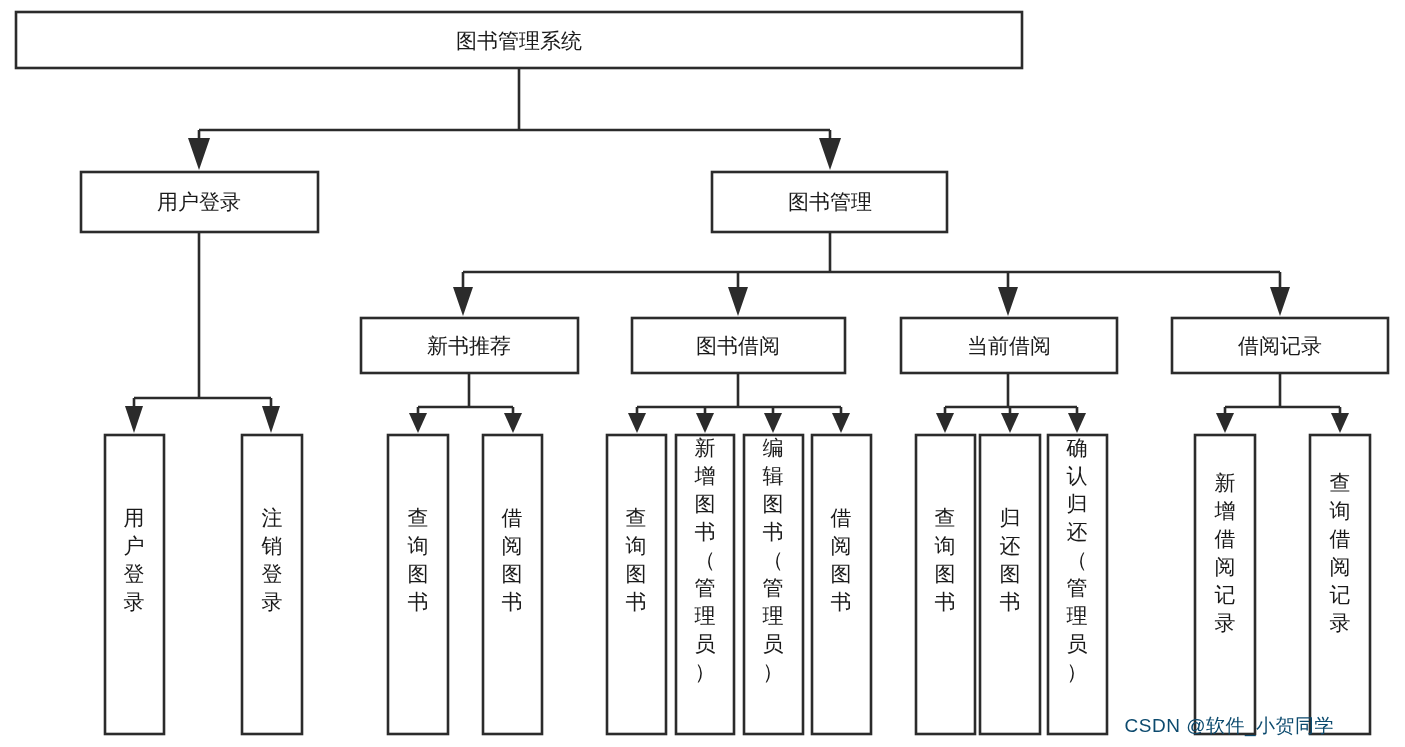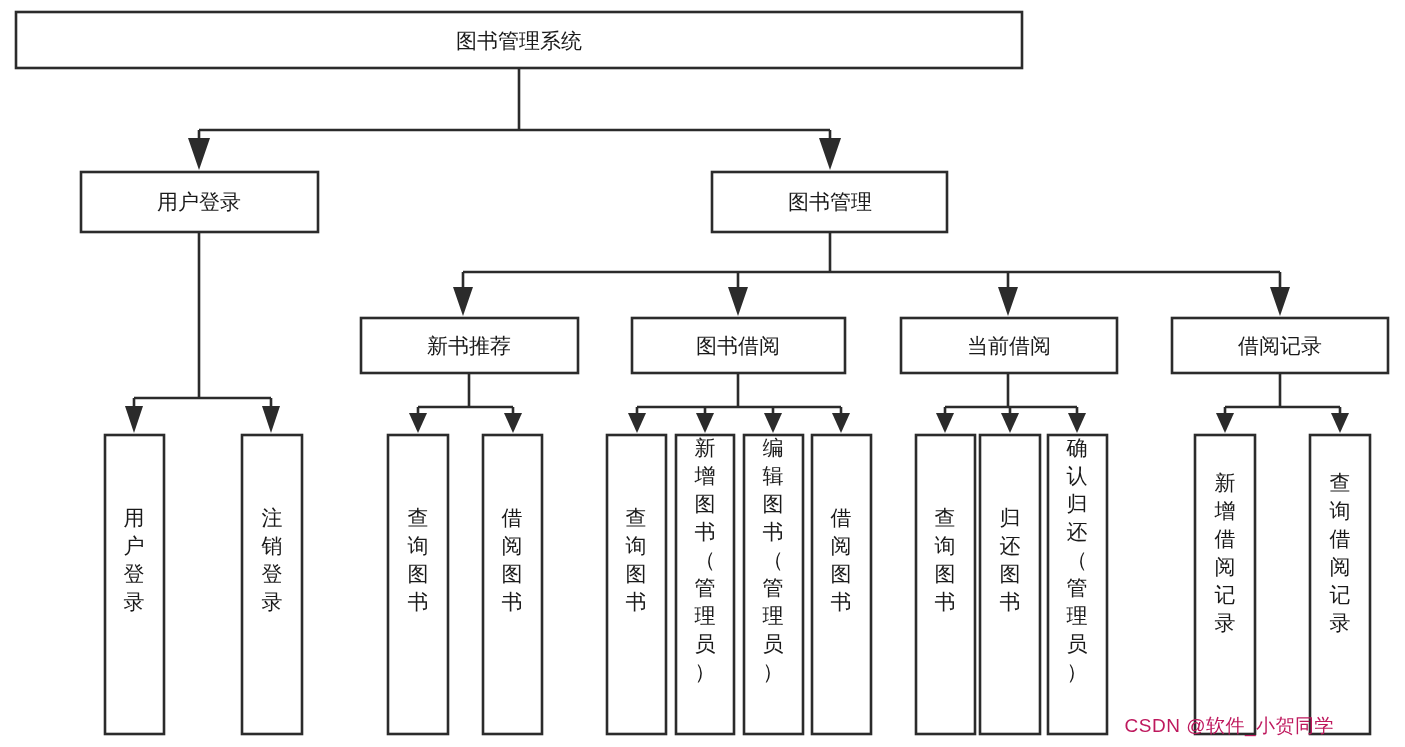--- a/index.html
+++ b/index.html
@@ -53,21 +53,21 @@
     font-size: 21px;
     fill: #1a1a1a;
     text-anchor: middle;
   }
   .watermark-text {
     position: absolute;
     right: 10px;
     bottom: 8px;
     font-family: "Liberation Sans", "DejaVu Sans", sans-serif;
     font-size: 19px;
-    color: #be185d;
+    color: #0c4a6e;
     white-space: nowrap;
     letter-spacing: 0.5px;
     user-select: none;
   }
 </style>
 </head>
 <body>
 
 <div id="diagram-root">
 

